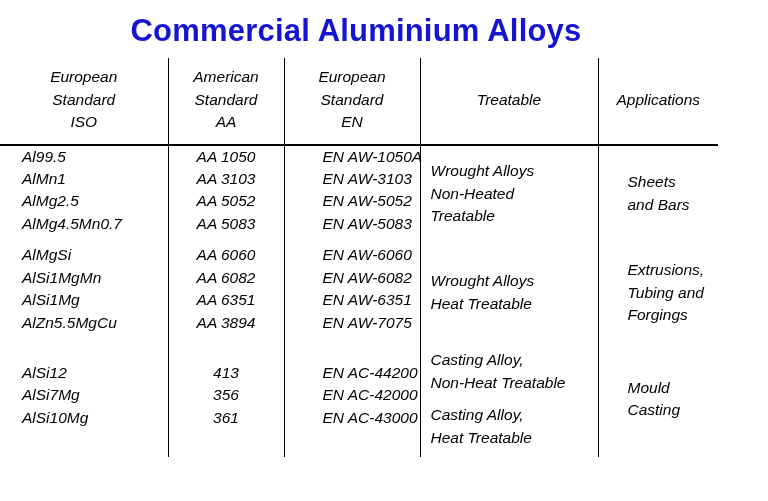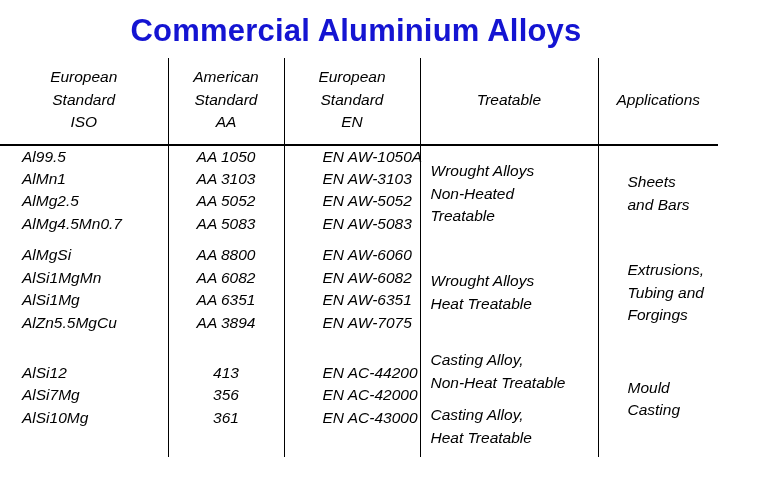--- a/index.html
+++ b/index.html
@@ -178,21 +178,21 @@
         <td class="vl col-iso">
           <span class="stack">
             <span>AlMgSi</span>
             <span>AlSi1MgMn</span>
             <span>AlSi1Mg</span>
             <span>AlZn5.5MgCu</span>
           </span>
         </td>
         <td class="vl col-aa">
           <span class="stack">
-            <span>AA 8800</span>
+            <span>AA 6060</span>
             <span>AA 6082</span>
             <span>AA 6351</span>
             <span>AA 3894</span>
           </span>
         </td>
         <td class="vl col-en">
           <span class="stack">
             <span>EN AW-6060</span>
             <span>EN AW-6082</span>
             <span>EN AW-6351</span>

